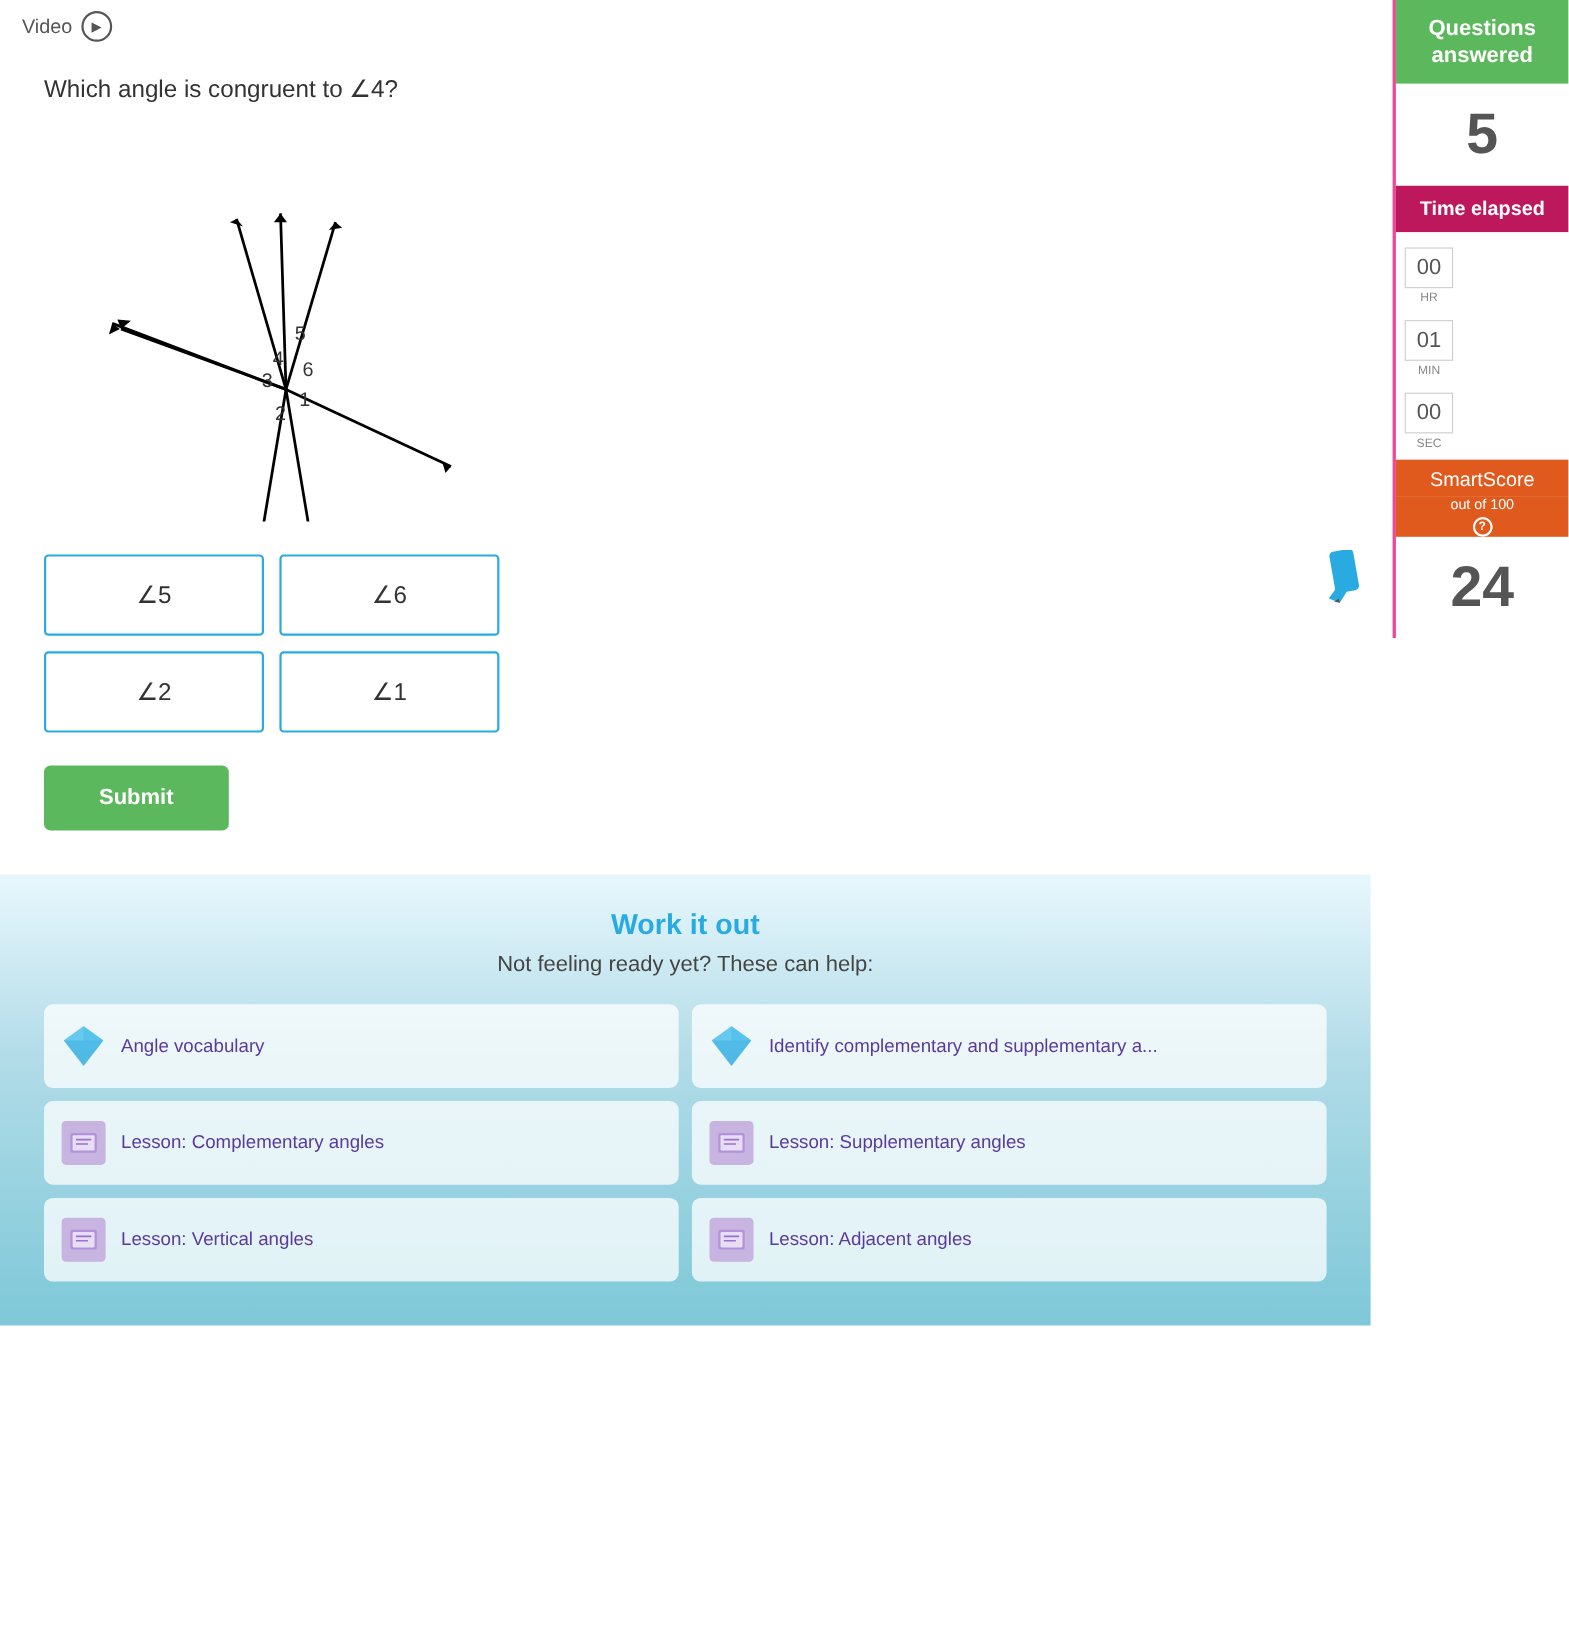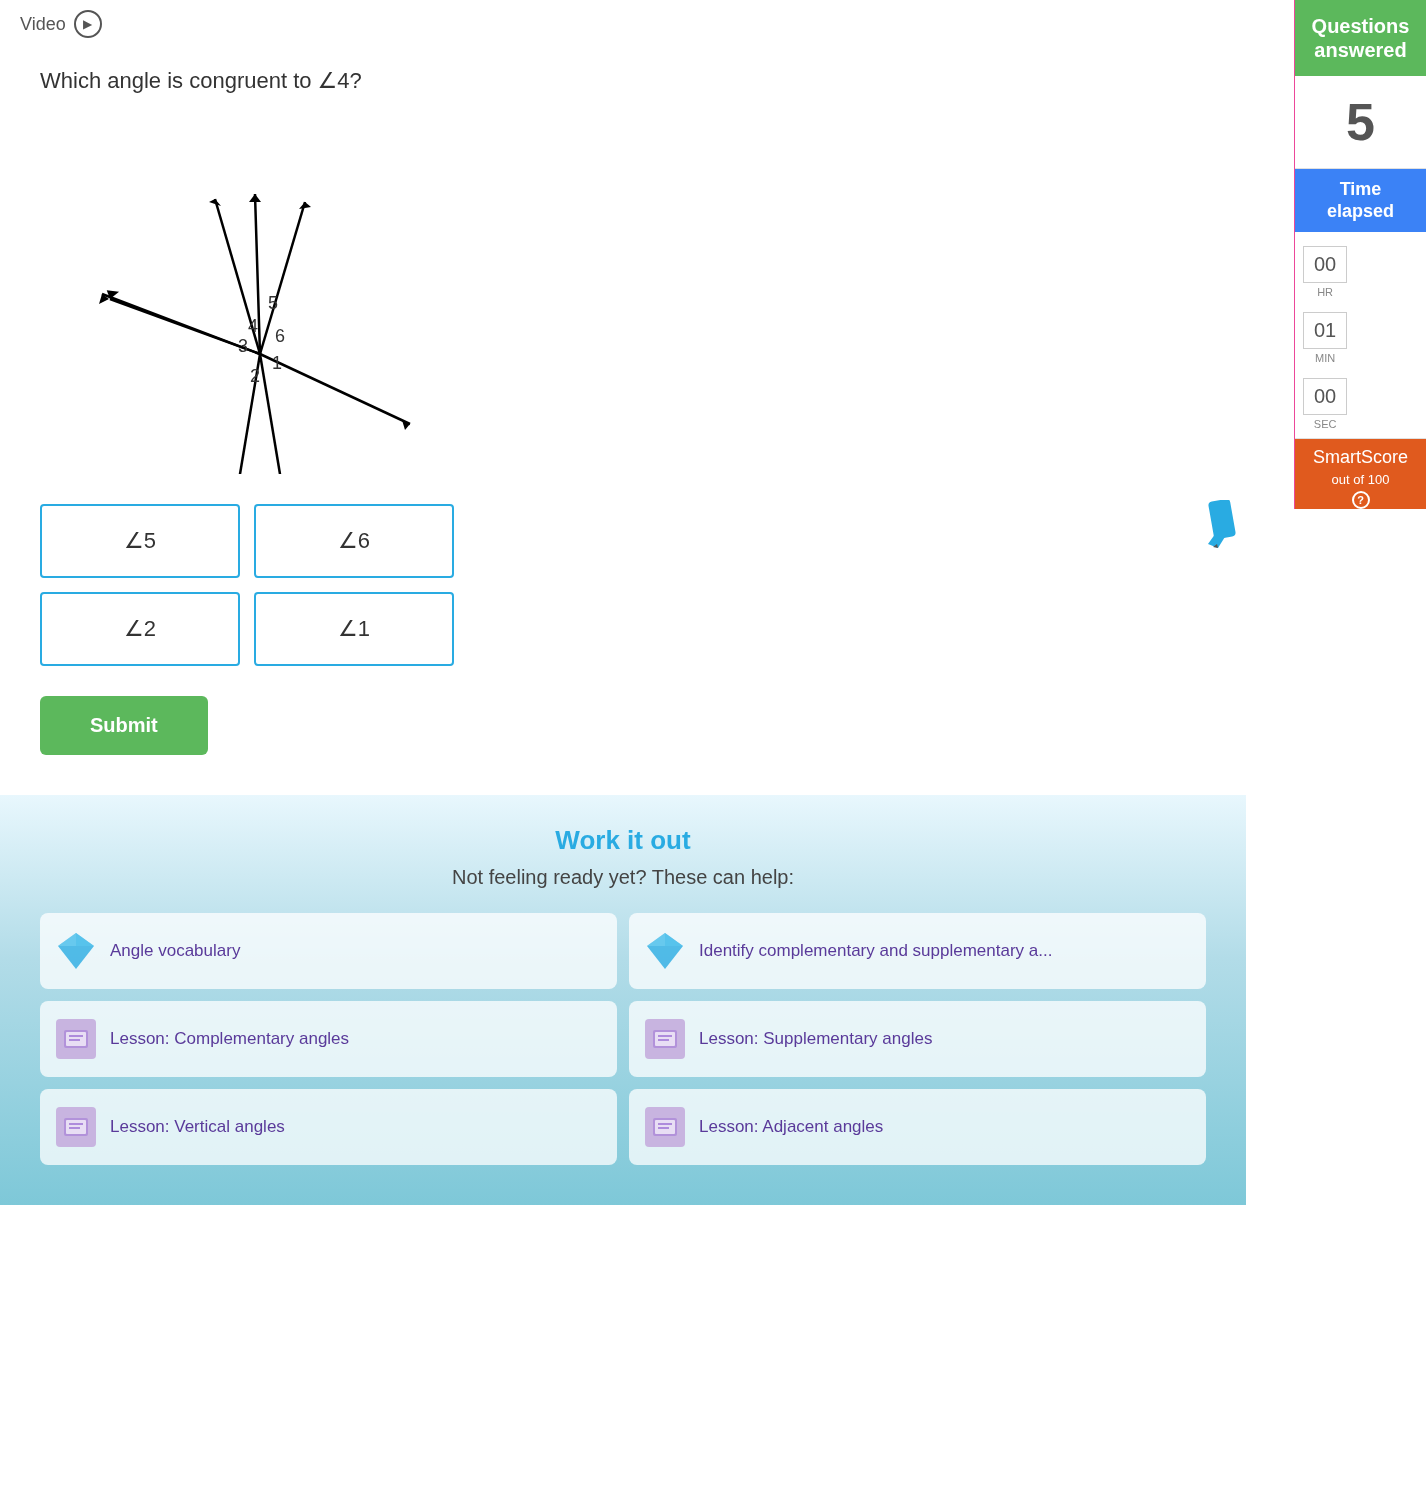--- a/index.html
+++ b/index.html
@@ -38,43 +38,43 @@
       justify-content: center;
       font-size: 12px;
       color: #555;
     }
 
     
     .sidebar {
       position: absolute;
       right: 0;
       top: 0;
-      width: 132px;
+      width: 160px;
       background: #fff;
-      border-left: 1px solid #ec4899;
+      border-left: 3px solid #ec4899;
     }
     .sidebar-qa-header {
       background: #5cb85c;
       color: #fff;
       text-align: center;
       padding: 14px 10px;
       font-size: 20px;
       font-weight: bold;
       line-height: 1.2;
     }
     .sidebar-qa-count {
       text-align: center;
       font-size: 52px;
       font-weight: bold;
       color: #555;
       padding: 16px 0;
       border-bottom: 1px solid #e0e0e0;
     }
     .sidebar-time-header {
-      background: #3b82f6;
+      background: #be185d;
       color: #fff;
       text-align: center;
       padding: 10px;
       font-size: 18px;
       font-weight: bold;
       line-height: 1.2;
     }
     .sidebar-time-display {
       display: flex;
       justify-content: center;
@@ -280,20 +280,21 @@
       <div class="time-box">00</div>
       <div class="time-label">SEC</div>
     </div>
   </div>
   <div style="border-top:1px solid #e0e0e0; margin-bottom:0;"></div>
   <div class="sidebar-smart-header">SmartScore</div>
   <div class="sidebar-smart-sub">
     <span>out of 100</span>
     <div class="info-circle">?</div>
   </div>
+  <div class="sidebar-smart-count">24</div>
 </div>
 
 <div class="top-bar" style="margin-right:160px;">
   <div class="video-btn">
     <span>Video</span>
     <div class="video-play-circle">▶</div>
   </div>
 </div>
 
 <div class="main-content">

